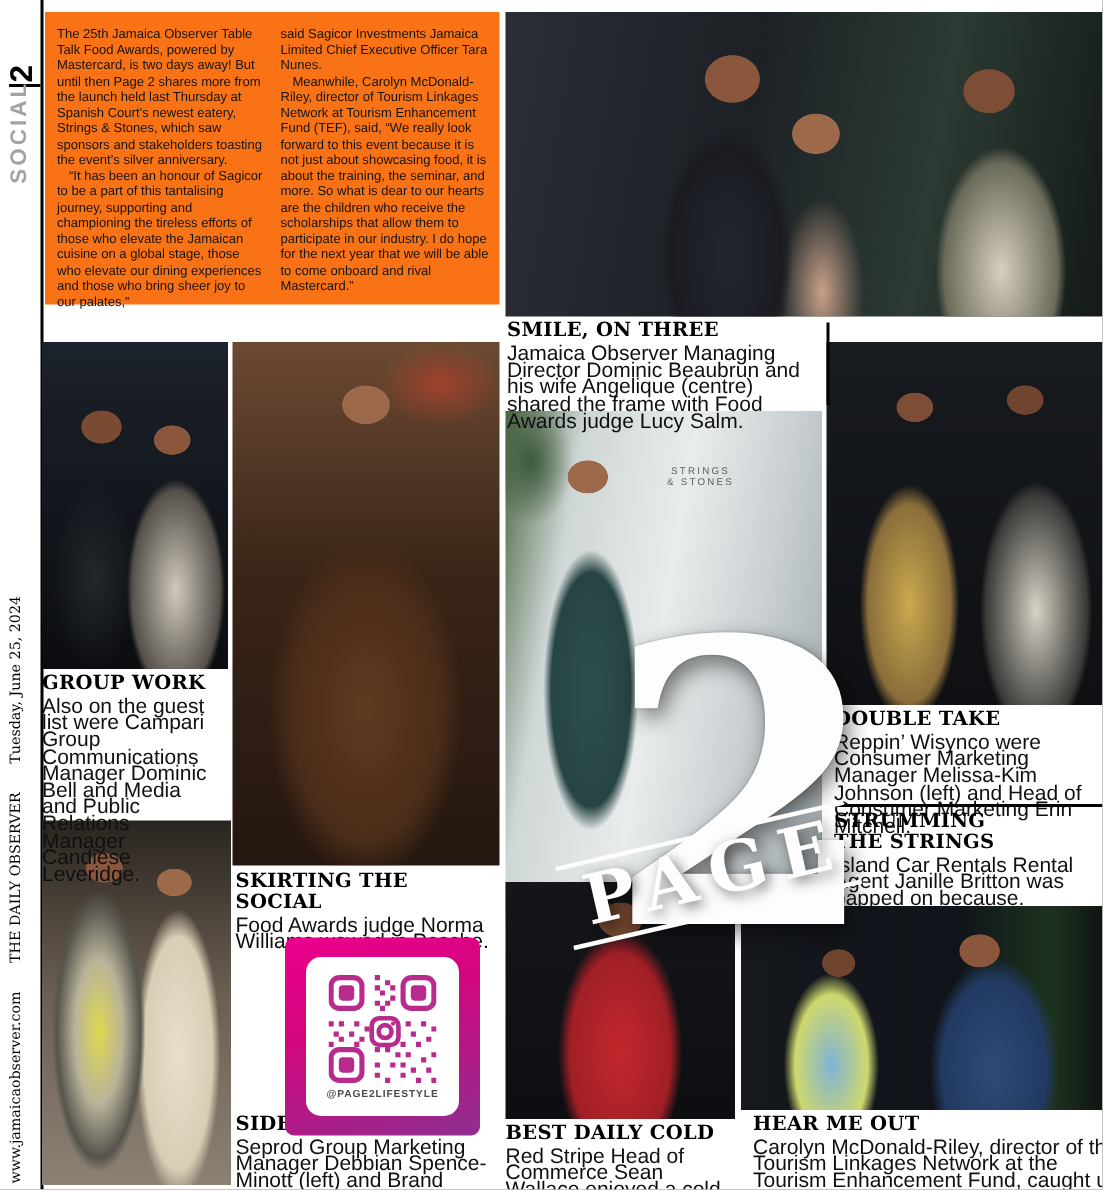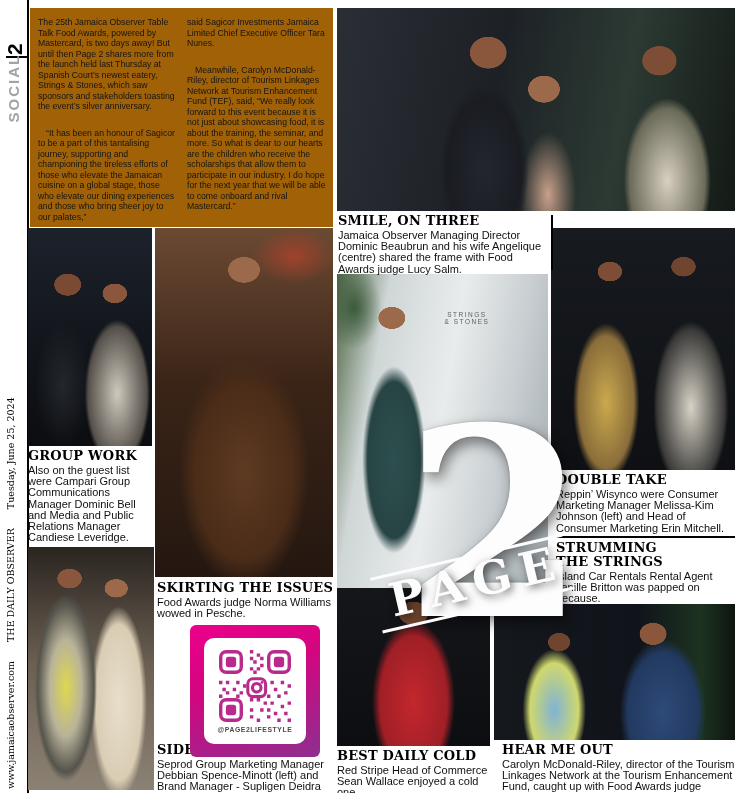--- a/index.html
+++ b/index.html
@@ -22,27 +22,27 @@
     transform:rotate(-90deg); transform-origin:center; text-align:center;
   }
   .rail-edition {
     position:absolute; left:5px; top:789px; white-space:nowrap;
     transform:rotate(-90deg); transform-origin:0 0;
     font-family:"DejaVu Serif", serif; font-size:9.5px; color:#000;
   }
   .rail-edition span { margin-right:16px; }
   
   .article {
-    position:absolute; left:30px; top:8px; width:303px; height:219px;
-    background:#a16207; box-sizing:border-box; padding:9px 6px 6px 8px;
+    position:absolute; left:30px; top:8px; width:303px; height:195px;
+    background:#f97316; box-sizing:border-box; padding:9px 6px 6px 8px;
   }
   .article .cols { display:flex; gap:9px; height:100%; }
   .article .col { flex:1; }
   .article p { margin:0; font-size:8.7px; line-height:10.5px; color:#141414; }
-  .article p.indent { text-indent:8px;margin-top:16px; }
+  .article p.indent { text-indent:8px; }
   
   .photo { position:absolute; z-index:1; }
   .ph-top {
     left:337px; top:8px; width:398px; height:203px;
     background:
       radial-gradient(30px 26px at 38% 22%, #8a573d 60%, rgba(0,0,0,0) 62%),
       radial-gradient(26px 22px at 52% 40%, #9c6a4a 60%, rgba(0,0,0,0) 62%),
       radial-gradient(28px 24px at 81% 26%, #7d4e35 60%, rgba(0,0,0,0) 62%),
       radial-gradient(62px 120px at 37% 80%, #23262e 0%, #1a1c22 60%, rgba(0,0,0,0) 72%),
       radial-gradient(40px 90px at 53% 92%, #c9a08a 0%, rgba(0,0,0,0) 70%),
@@ -113,21 +113,21 @@
     position:absolute; left:51%; top:11%; text-align:center; z-index:2;
     font-family:"Liberation Sans", sans-serif; font-size:6.5px;
     letter-spacing:1.5px; color:#5a5f5e;
   }
   
   .cap { position:absolute; z-index:2; }
   .cap h3 {
     margin:0 0 2px 0; font-family:"DejaVu Serif", serif; font-weight:bold;
     font-size:13px; line-height:14px; letter-spacing:.2px; color:#000;
   }
-  .cap p { margin:0; font-size:11px; line-height:11.2px; color:#101010; }
+  .cap p { margin:0; font-size:14px; line-height:11.2px; color:#101010; }
   .cap-smile       { left:338px; top:214px; width:210px; }
   .cap-group       { left:28px;  top:449px; width:112px; }
   .cap-skirt       { left:157px; top:581px; width:176px; }
   .cap-side        { left:157px; top:743px; width:178px; }
   .cap-double      { left:556px; top:473px; width:179px; }
   .cap-strum       { left:556px; top:541px; width:179px; }
   .cap-strum h3    { width:120px; }
   .cap-best        { left:337px; top:749px; width:153px; }
   .cap-hear        { left:502px; top:743px; width:245px; }
   .rule-v-smile { position:absolute; left:551px; top:215px; width:1.5px; height:55px; background:#000; z-index:2; }
@@ -216,21 +216,21 @@
     <p>Jamaica Observer Managing Director Dominic Beaubrun and his wife Angelique (centre) shared the frame with Food Awards judge Lucy Salm.</p>
   </div>
   <div class="rule-v-smile"></div>
 
   <div class="cap cap-group">
     <h3>GROUP WORK</h3>
     <p>Also on the guest list were Campari Group Communications Manager Dominic Bell and Media and Public Relations Manager Candiese Leveridge.</p>
   </div>
 
   <div class="cap cap-skirt">
-    <h3>SKIRTING THE ISSUES</h3>
+    <h3>SKIRTING THE SOCIAL</h3>
     <p>Food Awards judge Norma Williams wowed in Pesche.</p>
   </div>
 
   <div class="cap cap-side">
     <h3>SIDE BY SIDE</h3>
     <p>Seprod Group Marketing Manager Debbian Spence-Minott (left) and Brand Manager - Supligen Deidra Grey were the stylish pair.</p>
   </div>
 
   <div class="cap cap-double">
     <h3>DOUBLE TAKE</h3>

